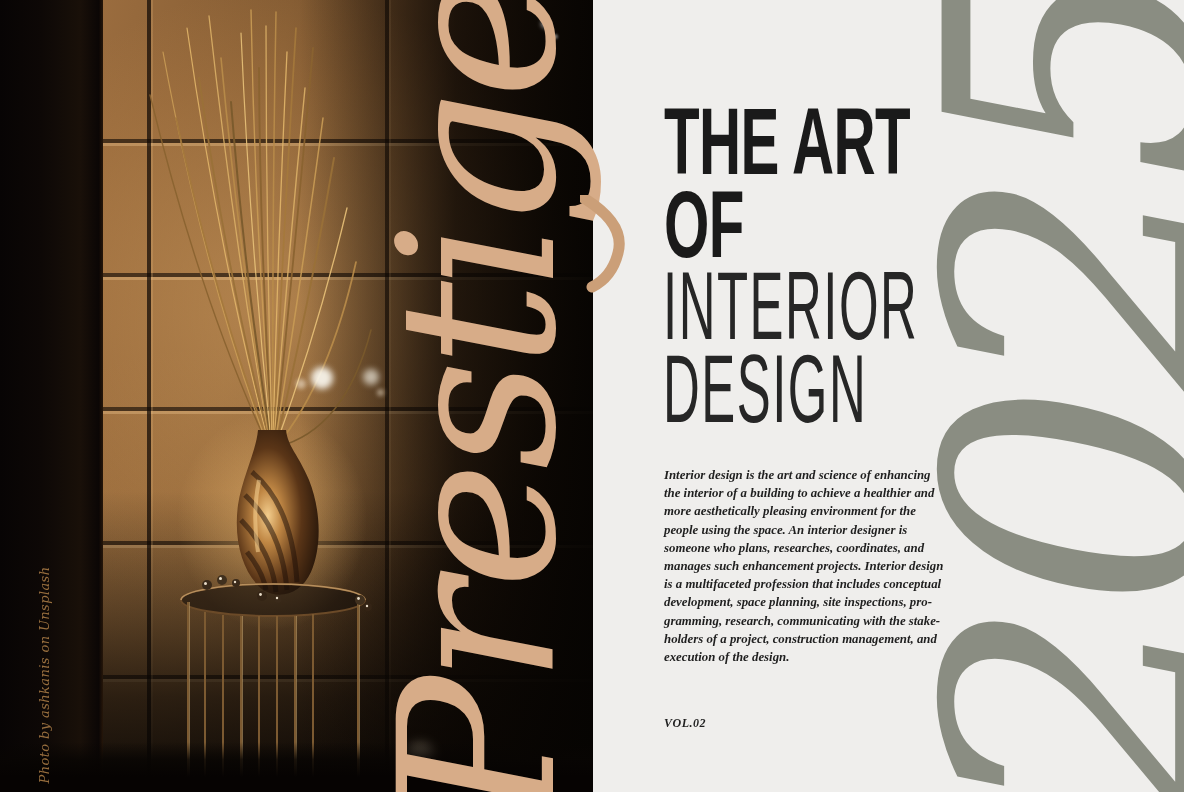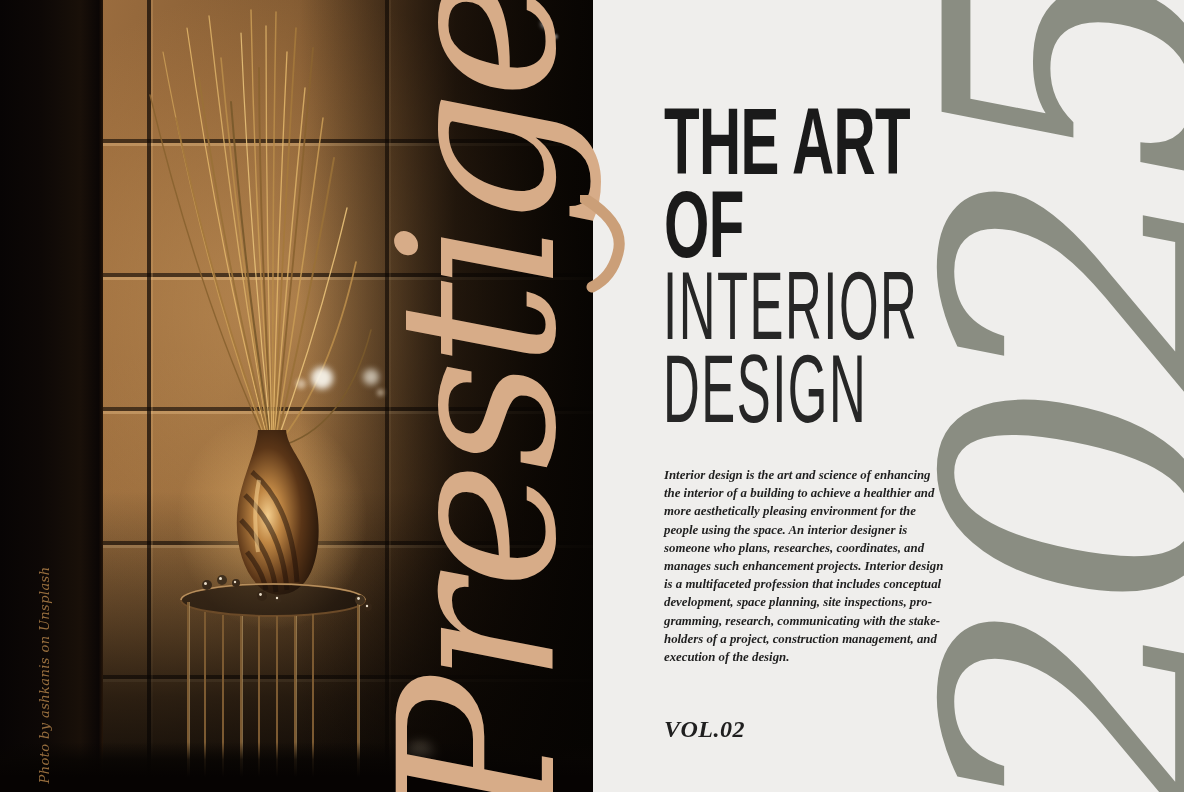--- a/index.html
+++ b/index.html
@@ -70,21 +70,21 @@
   .t4{left:663px;top:341px;}
   
   .body-copy{
     position:absolute;left:664px;top:466px;z-index:4;transform:scaleX(.95);transform-origin:0 0;
     font-family:"Liberation Serif",serif;font-style:italic;font-weight:700;
     font-size:13.5px;line-height:18.2px;color:var(--body_text);white-space:nowrap;
   }
   .volume{
     position:absolute;left:664px;top:716px;z-index:4;
     font-family:"Liberation Serif",serif;font-style:italic;font-weight:700;
-    font-size:24px;color:var(--body_text);letter-spacing:.5px;
+    font-size:12px;color:var(--body_text);letter-spacing:.5px;
   }
 </style>
 </head>
 <body>
 
 <div class="canvas">
 
   <div class="year">2025</div>
 
   <div class="photo">

